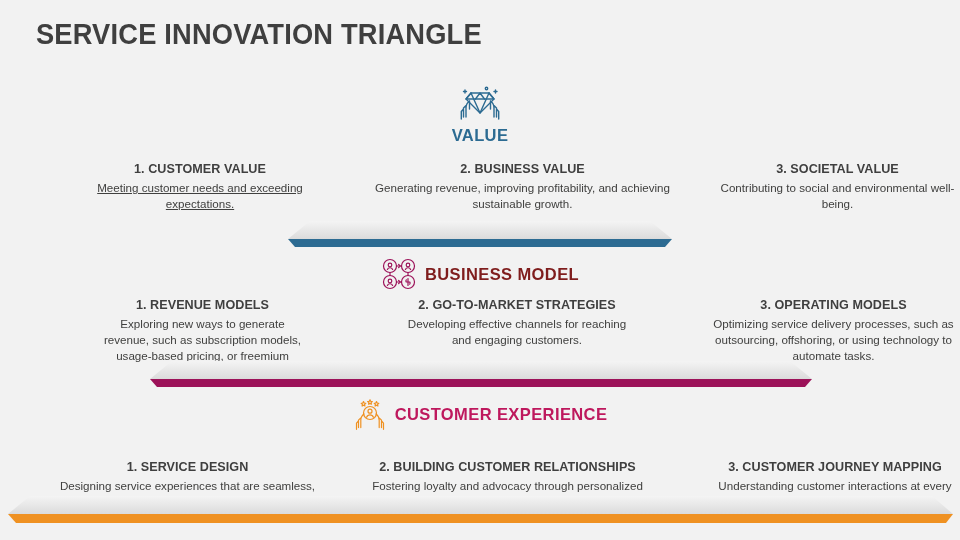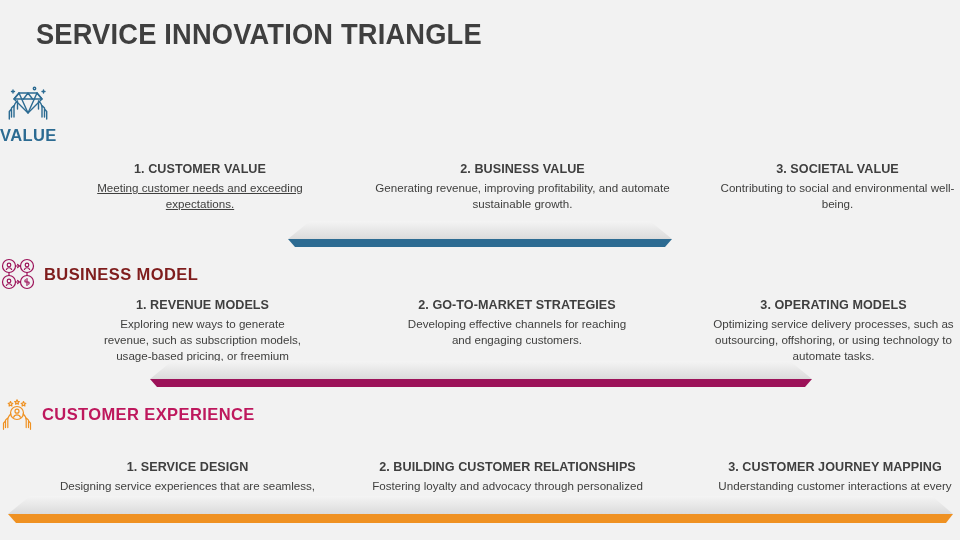--- a/index.html
+++ b/index.html
@@ -28,21 +28,21 @@
     transform: scaleX(0.94);
     transform-origin: left center;
     white-space: nowrap;
   }
 
   
   .sec-head {
     position: absolute;
     display: flex;
     align-items: center;
-    justify-content: flex-start;
+    justify-content: center;
     gap: 8px;
     width: 960px;
     left: 0;
   }
   .sec-head .sec-label {
     font-size: 16.5px;
     font-weight: bold;
     letter-spacing: 0.4px;
     white-space: nowrap;
   }
@@ -114,21 +114,21 @@
   </div>
 </div>
 
 <div class="cols" style="top:162px;">
   <div class="col" style="width:330px;padding:0 24px;">
     <div class="col-title">1. CUSTOMER VALUE</div>
     <div class="col-desc" style="padding:0 30px;text-decoration:underline;">Meeting customer needs and exceeding expectations.</div>
   </div>
   <div class="col" style="width:315px;">
     <div class="col-title">2. BUSINESS VALUE</div>
-    <div class="col-desc" style="padding:0 5px;">Generating revenue, improving profitability, and automate sustainable growth.</div>
+    <div class="col-desc" style="padding:0 5px;">Generating revenue, improving profitability, and achieving sustainable growth.</div>
   </div>
   <div class="col" style="width:315px;">
     <div class="col-title">3. SOCIETAL VALUE</div>
     <div class="col-desc" style="padding:0 36px;">Contributing to social and environmental well-being.</div>
   </div>
 </div>
 
 <div class="sep" style="top:221px;">
   <svg width="960" height="26" viewBox="0 0 960 26">
     <defs>

